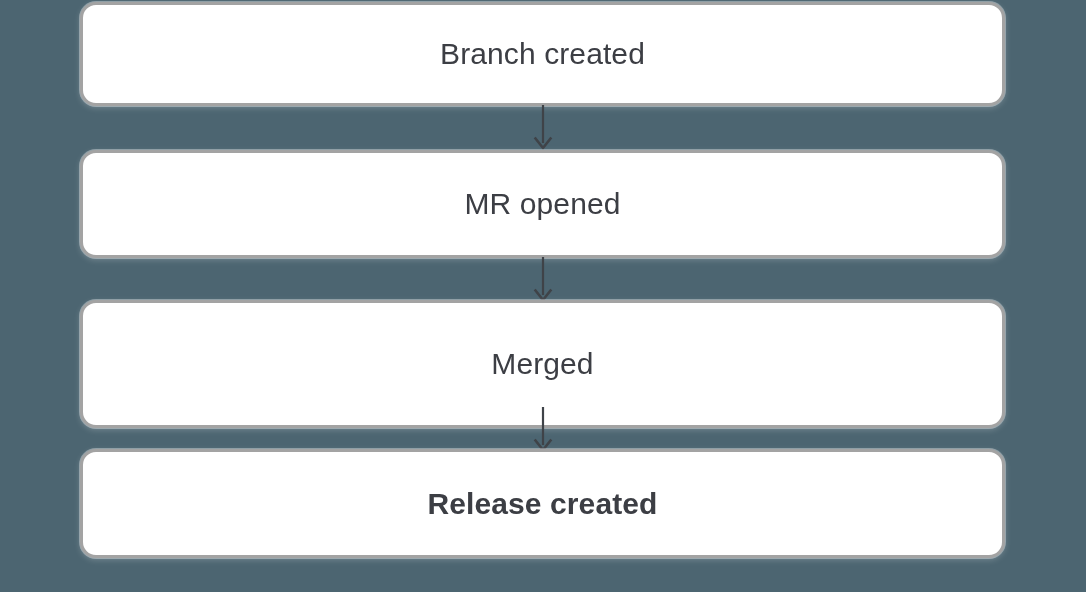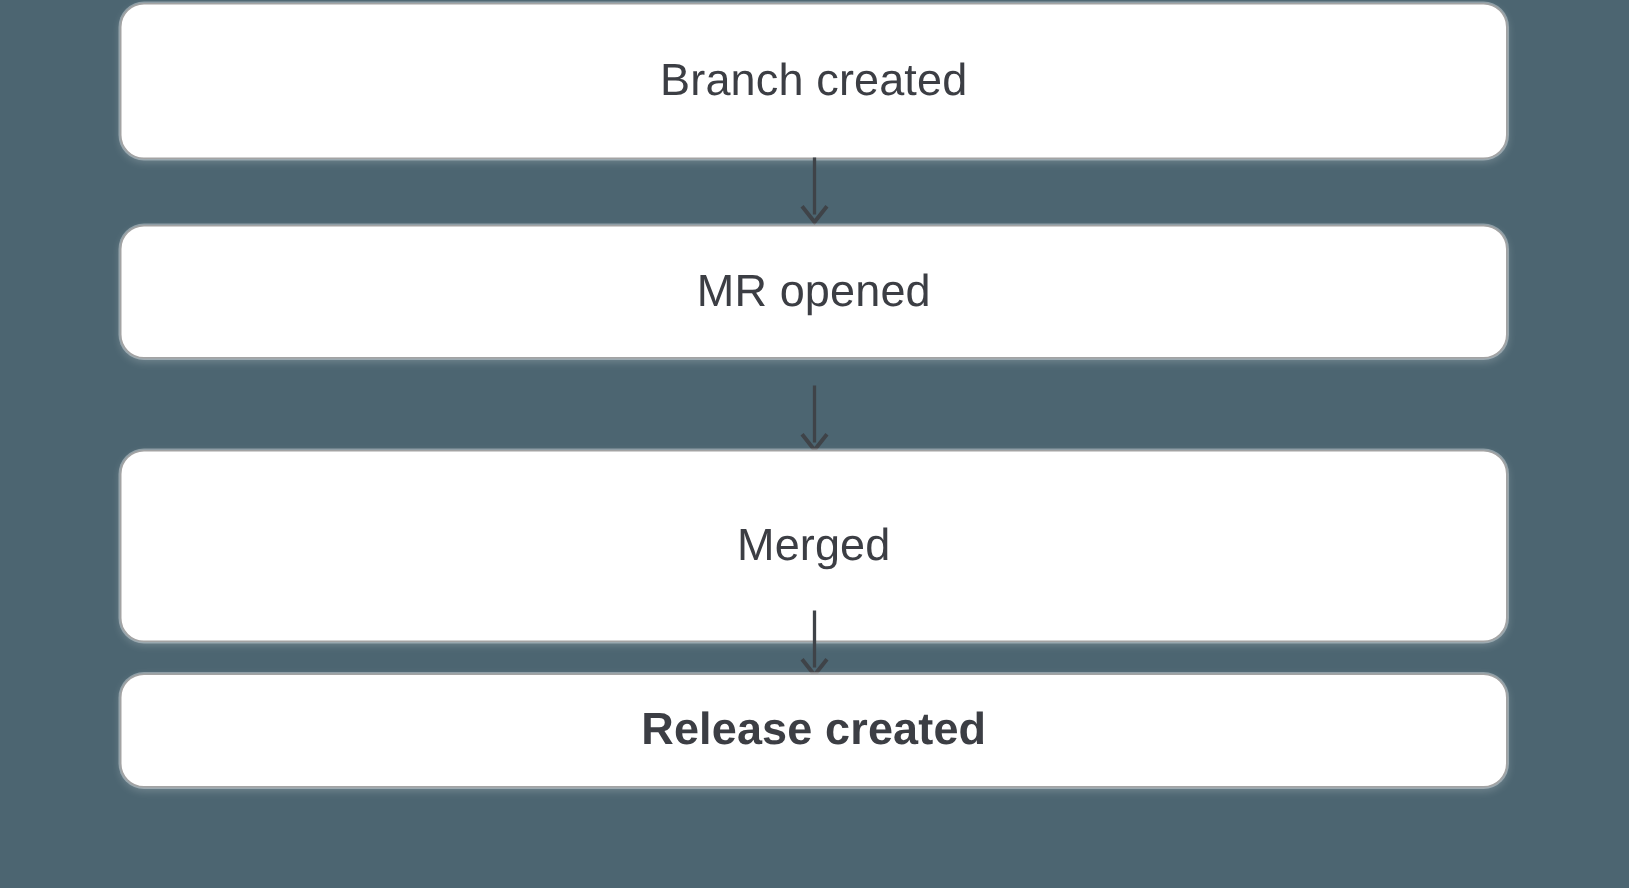--- a/index.html
+++ b/index.html
@@ -20,21 +20,21 @@
     background: #4c6571;
     box-sizing: border-box;
   }
 
   .flow-node {
     position: absolute;
     left: 80px;
     width: 925px;
     box-sizing: border-box;
     background: #ffffff;
-    border: 1px solid #a3a3a3;
+    border: 3px solid #a3a3a3;
     border-radius: 16px;
     box-shadow: 0 0 0 1px rgba(255,255,255,0.35),
                 0 2px 6px rgba(255,255,255,0.22);
     display: flex;
     align-items: center;
     justify-content: center;
   }
 
   .flow-node .node-label {
     color: #3c3e44;
@@ -51,29 +51,29 @@
     font-weight: 700;
   }
 
   
   #node-branch-created {
     top: 2px;
     height: 104px;
   }
   #node-mr-opened {
     top: 150px;
-    height: 89px;
+    height: 108px;
   }
   #node-merged {
     top: 300px;
     height: 128px;
   }
   #node-release-created {
     top: 449px;
-    height: 76px;
+    height: 109px;
   }
 
   .flow-connector {
     position: absolute;
     left: 526px;
     width: 34px;
     height: 46px;
     pointer-events: none;
   }
   #connector-1 { top: 105px; }

